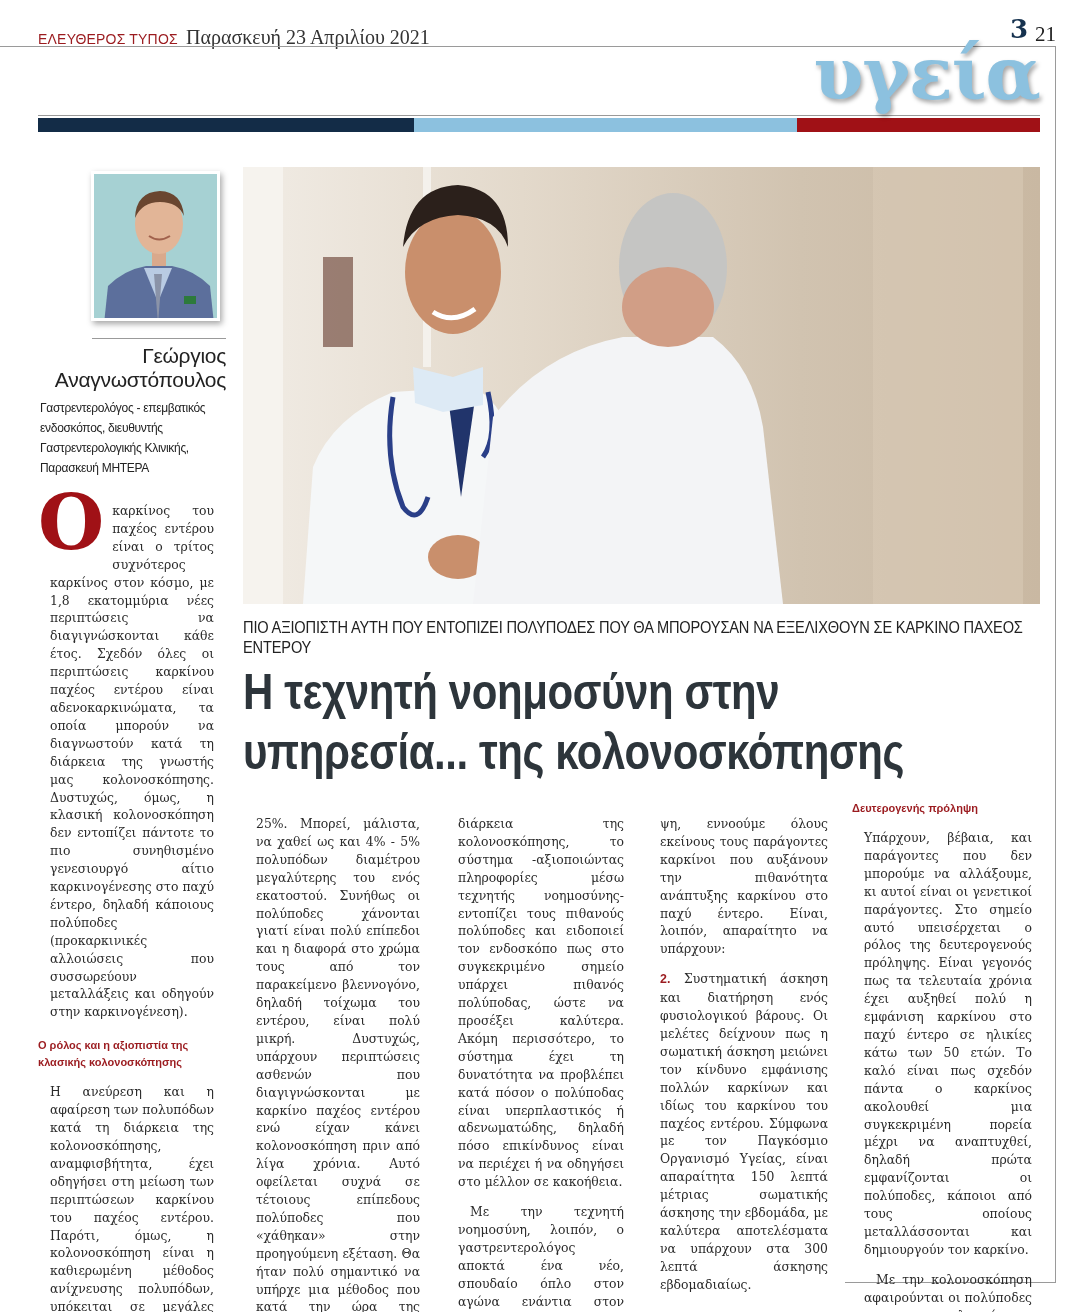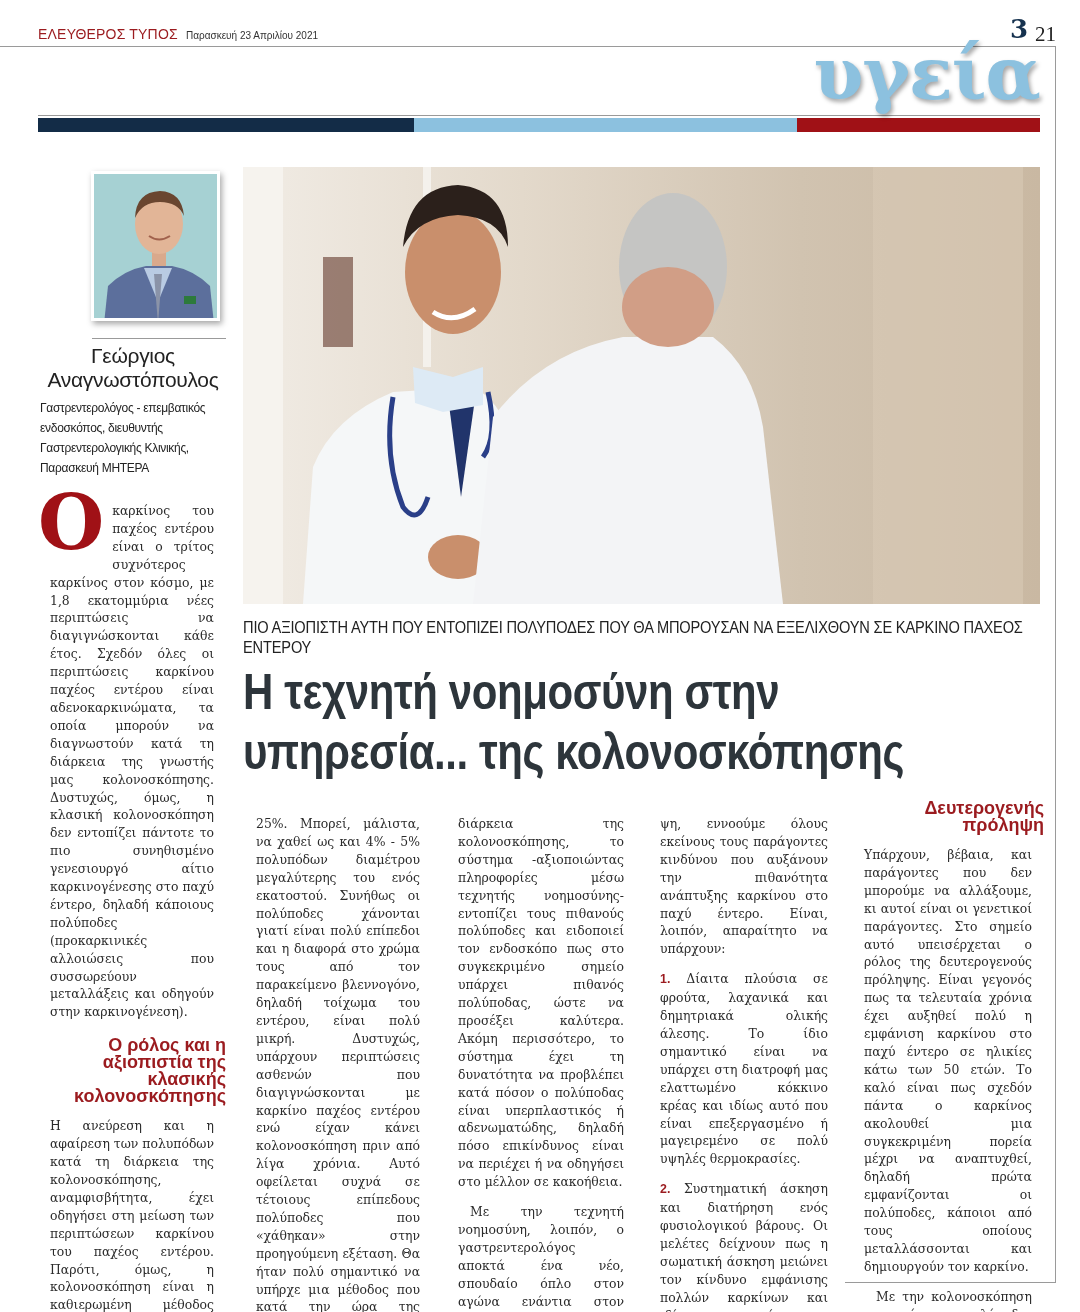--- a/index.html
+++ b/index.html
@@ -2,53 +2,53 @@
 <html><head>
 <meta charset="utf-8">
 <style>
   * { box-sizing: border-box; margin: 0; padding: 0; }
   html, body { width: 1080px; height: 1312px; background: #ffffff; overflow: hidden; }
   body { position: relative; font-family: "DejaVu Sans", sans-serif; color: #2a2a2a; }
 
   
   .masthead { position: absolute; left: 38px; top: 26px; font-size: 13px; white-space: nowrap; }
   .masthead .paper { color: #9b1b1f; font-weight: normal; font-family: "Liberation Sans", sans-serif; font-size: 14px; letter-spacing: 0.2px; margin-top: 42px; }
-  .masthead .date { color: #333; font-family: Liberation Sans, sans-serif; font-size: 10px; margin-left: 4px; }
+  .masthead .date { color: #333; font-family: Liberation Serif, serif; font-size: 20px; margin-left: 4px; }
   .top-rule { position: absolute; left: 0; top: 46px; width: 1040px; height: 1px; background: #9a9a9a; }
   .pagenum { position: absolute; right: 52px; top: 14px; font-family: "DejaVu Serif", serif; font-weight: bold; font-size: 26px; color: #16324f; }
   .pageno-small { position: absolute; right: 24px; top: 22px; font-family: "Liberation Serif", serif; font-size: 21px; color: #222; }
 
   .frame-right { position: absolute; left: 1040px; top: 46px; width: 16px; height: 1237px; border-right: 1px solid #9a9a9a; border-top: 1px solid #9a9a9a; border-bottom: 1px solid #9a9a9a; }
   .frame-bottom { position: absolute; left: 845px; top: 1282px; width: 211px; height: 1px; background: #9a9a9a; }
 
   .section-title { position: absolute; right: 40px; top: 38px; font-family: "DejaVu Serif", serif; font-weight: bold; font-size: 72px; color: #8cc1df; letter-spacing: -1px; line-height: 1; text-shadow: 2px 3px 4px rgba(0,0,0,0.35); z-index: 3; }
   .bars { position: absolute; left: 38px; top: 118px; width: 1002px; height: 14px; display: flex; }
   .bars .b1 { width: 376px; background: #132c47; }
   .bars .b2 { width: 383px; background: #8cc1df; }
   .bars .b3 { width: 243px; background: #a01116; }
   .bars-rule { position: absolute; left: 38px; top: 115px; width: 1002px; height: 1px; background: #9a9a9a; }
 
   
   .author-photo { position: absolute; left: 91px; top: 171px; width: 129px; height: 150px; border: 3px solid #fff; box-shadow: 2px 3px 6px rgba(0,0,0,0.35); overflow: hidden; background: #a9d3d4; }
   .author-rule { position: absolute; left: 92px; top: 338px; width: 134px; height: 1px; background: #9a9a9a; }
-  .author-name { position: absolute; left: 40px; top: 344px; width: 186px; text-align: center; font-family: "Liberation Sans", sans-serif; font-size: 21px; line-height: 24px; color: #222; letter-spacing: -0.3px; }
+  .author-name { position: absolute; left: 40px; top: 344px; width: 186px; text-align: right; font-family: "Liberation Sans", sans-serif; font-size: 21px; line-height: 24px; color: #222; letter-spacing: -0.3px; }
   .author-bio { position: absolute; left: 40px; top: 398px; width: 186px; text-align: left; font-family: "Liberation Sans", sans-serif; font-size: 12px; line-height: 20px; color: #222; letter-spacing: -0.3px; }
 
   
   .hero { position: absolute; left: 243px; top: 167px; width: 797px; height: 437px; overflow: hidden; background: linear-gradient(90deg, #e9e3d8 0%, #d9cfc0 30%, #cfc0ad 60%, #b9a892 100%); }
 
   
   .kicker { position: absolute; left: 243px; top: 618px; width: 800px; font-family: "Liberation Sans", sans-serif; font-size: 17px; line-height: 20px; color: #222; transform: scaleX(0.86); transform-origin: left top; width: 930px; letter-spacing: -0.2px; }
   .headline { position: absolute; left: 243px; top: 662px; width: 930px; font-family: "Liberation Sans", sans-serif; font-weight: bold; font-size: 50px; line-height: 60px; color: #2d353b; transform: scaleX(0.84); transform-origin: left top; letter-spacing: -0.5px; }
 
   
   .col { position: absolute; font-family: "DejaVu Serif", serif; font-size: 12.4px; line-height: 17.9px; color: #2b2b2b; text-align: justify; hyphens: manual; }
   .col p { margin: 12px; text-indent: 0; }
   .col p.ind { text-indent: 12px; }
-  .col .sub { font-family: "Liberation Sans", sans-serif; color: #9b1b1f; font-weight: bold; font-size: 18px; line-height: 17px; margin: 16px 0 3px 0; text-align: right; }
+  .col .sub { font-family: "Liberation Sans", sans-serif; color: #9b1b1f; font-weight: bold; font-size: 11px; line-height: 17px; margin: 16px 0 3px 0; text-align: left; }
   .col .num { color: #9b1b1f; font-weight: bold; font-family: "Liberation Sans", sans-serif; }
   .col1 { left: 38px; top: 490px; width: 188px; }
   .col2 { left: 244px; top: 803px; width: 188px; }
   .col3 { left: 446px; top: 803px; width: 190px; }
   .col4 { left: 648px; top: 803px; width: 192px; }
   .col5 { left: 852px; top: 800px; width: 192px; }
 
   .dropcap { float: left; font-family: "DejaVu Serif", serif; font-weight: bold; font-size: 76px; line-height: 62px; color: #a01116; margin: 2px 8px 0 0; height: 64px; }
 </style>
 </head>
@@ -148,22 +148,21 @@
 
 </div>
 
 <div class="col col3">
   <p>διάρκεια της κολονοσκόπησης, το σύστημα -αξιοποιώντας πληροφορίες μέσω τεχνητής νοημοσύνης- εντοπίζει τους πιθανούς πολύποδες και ειδοποιεί τον ενδοσκόπο πως στο συγκεκριμένο σημείο υπάρχει πιθανός πολύποδας, ώστε να προσέξει καλύτερα. Ακόμη περισσότερο, το σύστημα έχει τη δυνατότητα να προβλέπει κατά πόσον ο πολύποδας είναι υπερπλαστικός ή αδενωματώδης, δηλαδή πόσο επικίνδυνος είναι να περιέχει ή να οδηγήσει στο μέλλον σε κακοήθεια.</p>
   <p class="ind">Με την τεχνητή νοημοσύνη, λοιπόν, ο γαστρεντερολόγος αποκτά ένα νέο, σπουδαίο όπλο στον αγώνα ενάντια στον καρκίνο του παχέος εντέρου. Ο συνδυασμός των υπερσύγχρονων ενδοσκοπίων (με δυνατότητα τεχνητής νοημοσύνης) με την εμπειρία και εκπαίδευση του γαστρεντερολόγου, αλλά και τη σωστή προετοιμασία του εντέρου, θα βοηθήσει σημαντικά στην περαιτέρω μείωση της εμφάνισης καρκίνου στο παχύ έντερο.</p>
 
 </div>
 
 <div class="col col4">
-  <p>ψη, εννοούμε όλους εκείνους τους παράγοντες κινδύνου που αυξάνουν την πιθανότητα ανάπτυξης καρκίνου στο παχύ έντερο. Είναι, λοιπόν, απαραίτητο να υπάρχουν:</p>
-  <p><span class="num">1.</span> <span>Δίαιτα πλούσια σε φρούτα, λαχανικά και δημητριακά ολικής άλεσης. Το ίδιο σημαντικό είναι να υπάρχει στη διατροφή μας ελαττωμένο κόκκινο κρέας και ιδίως αυτό που είναι επεξεργασμένο ή μαγειρεμένο σε πολύ υψηλές θερμοκρασίες.</span></p>
+  <p>ψη, εννοούμε όλους εκείνους τους παράγοντες καρκίνοι που αυξάνουν την πιθανότητα ανάπτυξης καρκίνου στο παχύ έντερο. Είναι, λοιπόν, απαραίτητο να υπάρχουν:</p>
   <p><span class="num">2.</span> <span>Συστηματική άσκηση και διατήρηση ενός φυσιολογικού βάρους. Οι μελέτες δείχνουν πως η σωματική άσκηση μειώνει τον κίνδυνο εμφάνισης πολλών καρκίνων και ιδίως του καρκίνου του παχέος εντέρου. Σύμφωνα με τον Παγκόσμιο Οργανισμό Υγείας, είναι απαραίτητα 150 λεπτά μέτριας σωματικής άσκησης την εβδομάδα, με καλύτερα αποτελέσματα να υπάρχουν στα 300 λεπτά άσκησης εβδομαδιαίως.</span></p>
 
 </div>
 
 <div class="col col5">
   <div class="sub" style="margin-top:0">Δευτερογενής πρόληψη</div>
   <p>Υπάρχουν, βέβαια, και παράγοντες που δεν μπορούμε να αλλάξουμε, κι αυτοί είναι οι γενετικοί παράγοντες. Στο σημείο αυτό υπεισέρχεται ο ρόλος της δευτερογενούς πρόληψης. Είναι γεγονός πως τα τελευταία χρόνια έχει αυξηθεί πολύ η εμφάνιση καρκίνου στο παχύ έντερο σε ηλικίες κάτω των 50 ετών. Το καλό είναι πως σχεδόν πάντα ο καρκίνος ακολουθεί μια συγκεκριμένη πορεία μέχρι να αναπτυχθεί, δηλαδή πρώτα εμφανίζονται οι πολύποδες, κάποιοι από τους οποίους μεταλλάσσονται και δημιουργούν τον καρκίνο.</p>
   <p class="ind"><span>Με την κολονοσκόπηση αφαιρούνται οι πολύποδες και ελαττώνεται σημαντικά η πιθανότητα εμφάνισης καρκίνου. Σήμερα πρέπει να γίνεται κολονοσκόπηση σε όλους στην ηλικία των 50 ετών, αν και η Αμερικανική Εταιρία για τον καρκίνο ελάττωσε το όριο αυτό στα 45 έτη και πιθανόν να μειωθεί ακόμη περισσότερο στο μέλλον. Γεγονός είναι πως όσο χαμηλότερη είναι η ηλικία έναρξης των κολονοσκοπήσεων τόσο περισσότεροι καρκίνοι θα προληφθούν.</span> </p>
 </div>
 

